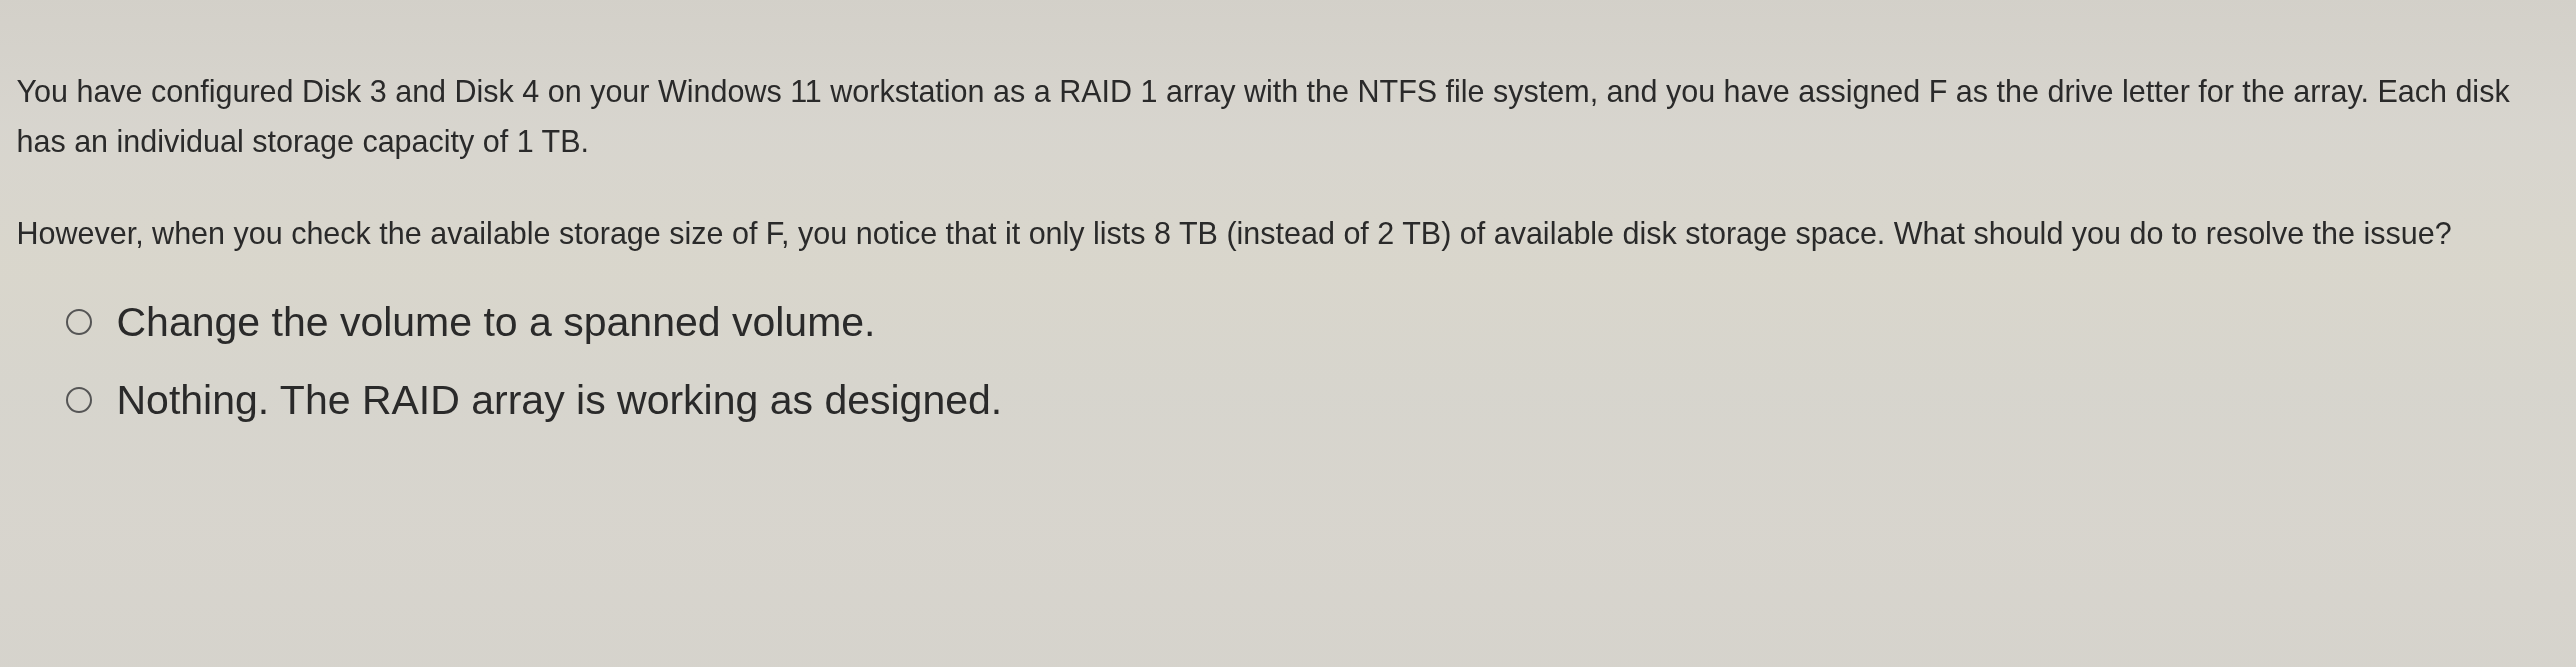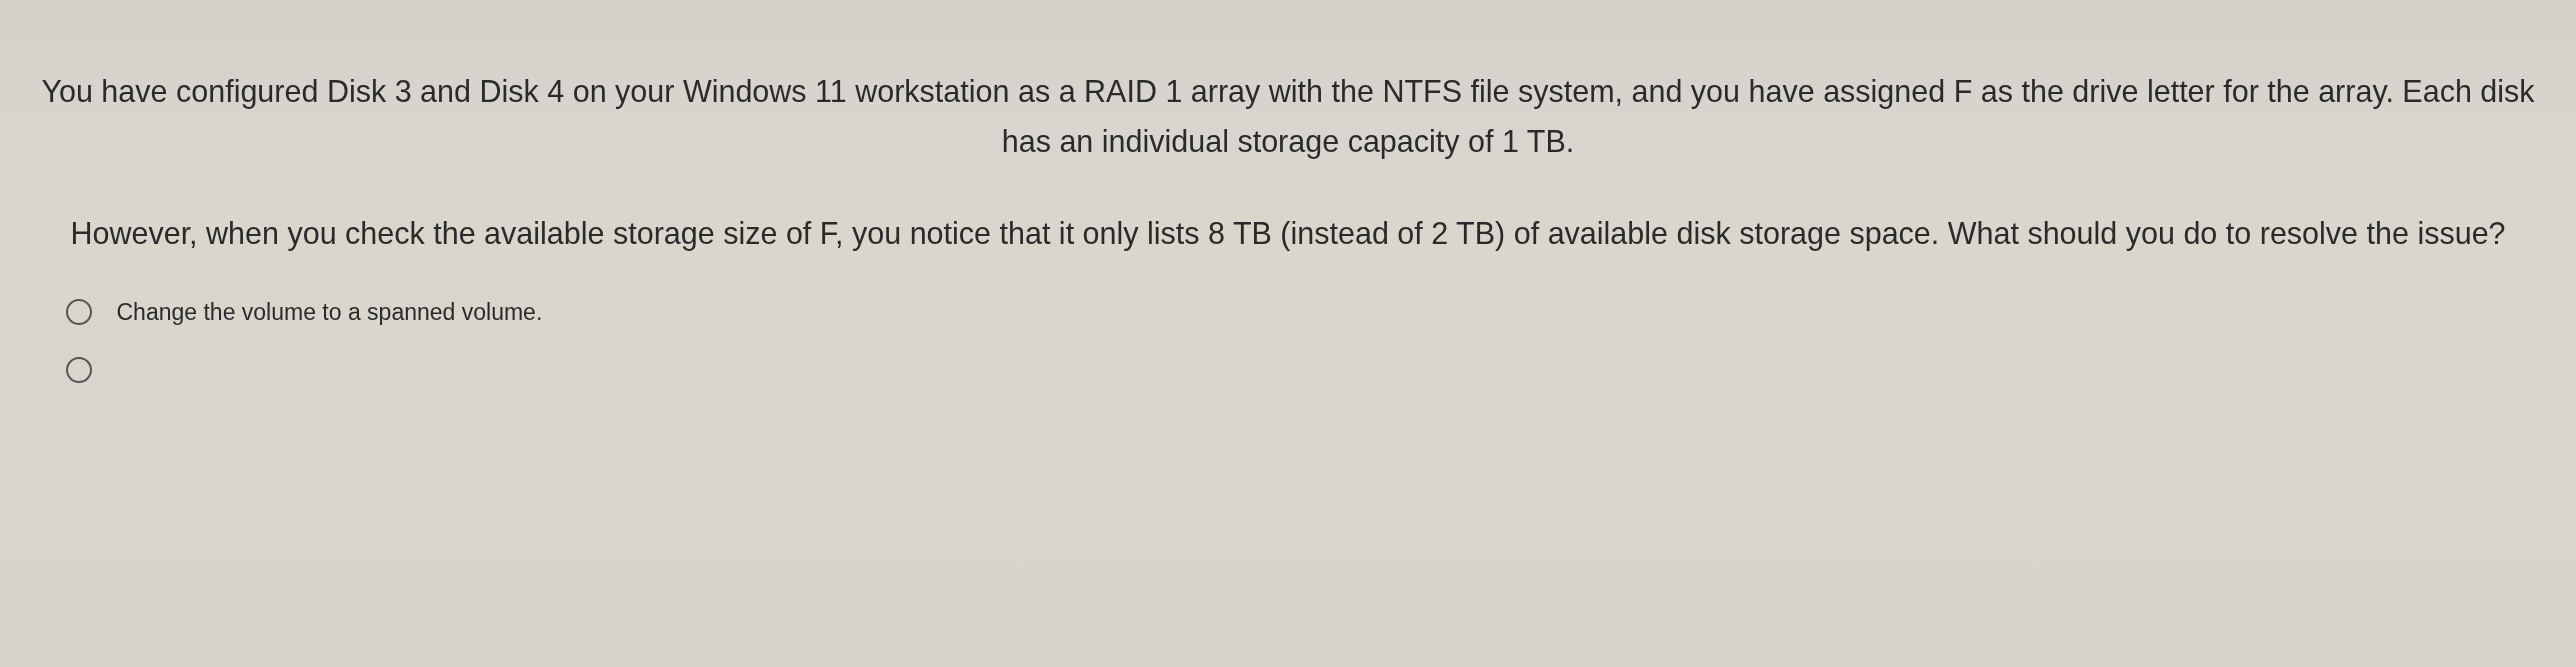--- a/index.html
+++ b/index.html
@@ -18,21 +18,20 @@
           rgba(210,208,195,0.2) 60%,
           rgba(215,210,200,0.3) 80%,
           rgba(205,200,190,0.2) 100%);
       width: 2576px;
       min-height: 667px;
       padding: 0;
       color: #2a2a2a;
     }
     .question-container {
       padding: 66px 16.5px 16.5px 16.5px;
-      text-align: center;
     }
     .question-paragraph {
       font-size: 30.5px;
       line-height: 1.65;
       color: #2a2a2a;
       margin-bottom: 41px;
     }
     .options-container {
       padding-left: 49px;
     }
@@ -45,34 +44,35 @@
     .radio-circle {
       width: 26px;
       height: 26px;
       border: 2.5px solid #555;
       border-radius: 50%;
       background: transparent;
       flex-shrink: 0;
       cursor: pointer;
     }
     .option-text {
-      font-size: 23px;
+      font-size: 41px;
       color: #2a2a2a;
     }
   </style>
 </head>
 <body>
 
 <div class="question-container">
   <p class="question-paragraph">You have configured Disk 3 and Disk 4 on your Windows 11 workstation as a RAID 1 array with the NTFS file system, and you have assigned F as the drive letter for the array. Each disk has an individual storage capacity of 1 TB.</p>
   <p class="question-paragraph">However, when you check the available storage size of F, you notice that it only lists 8 TB (instead of 2 TB) of available disk storage space. What should you do to resolve the issue?</p>
 
   <div class="options-container">
     <div class="option-row">
       <div class="radio-circle"></div>
       <span class="option-text">Change the volume to a spanned volume.</span>
     </div>
     <div class="option-row">
       <div class="radio-circle"></div>
+      <span class="option-text">Nothing. The RAID array is working as designed.</span>
     </div>
   </div>
 </div>
 
 
 </body></html>

